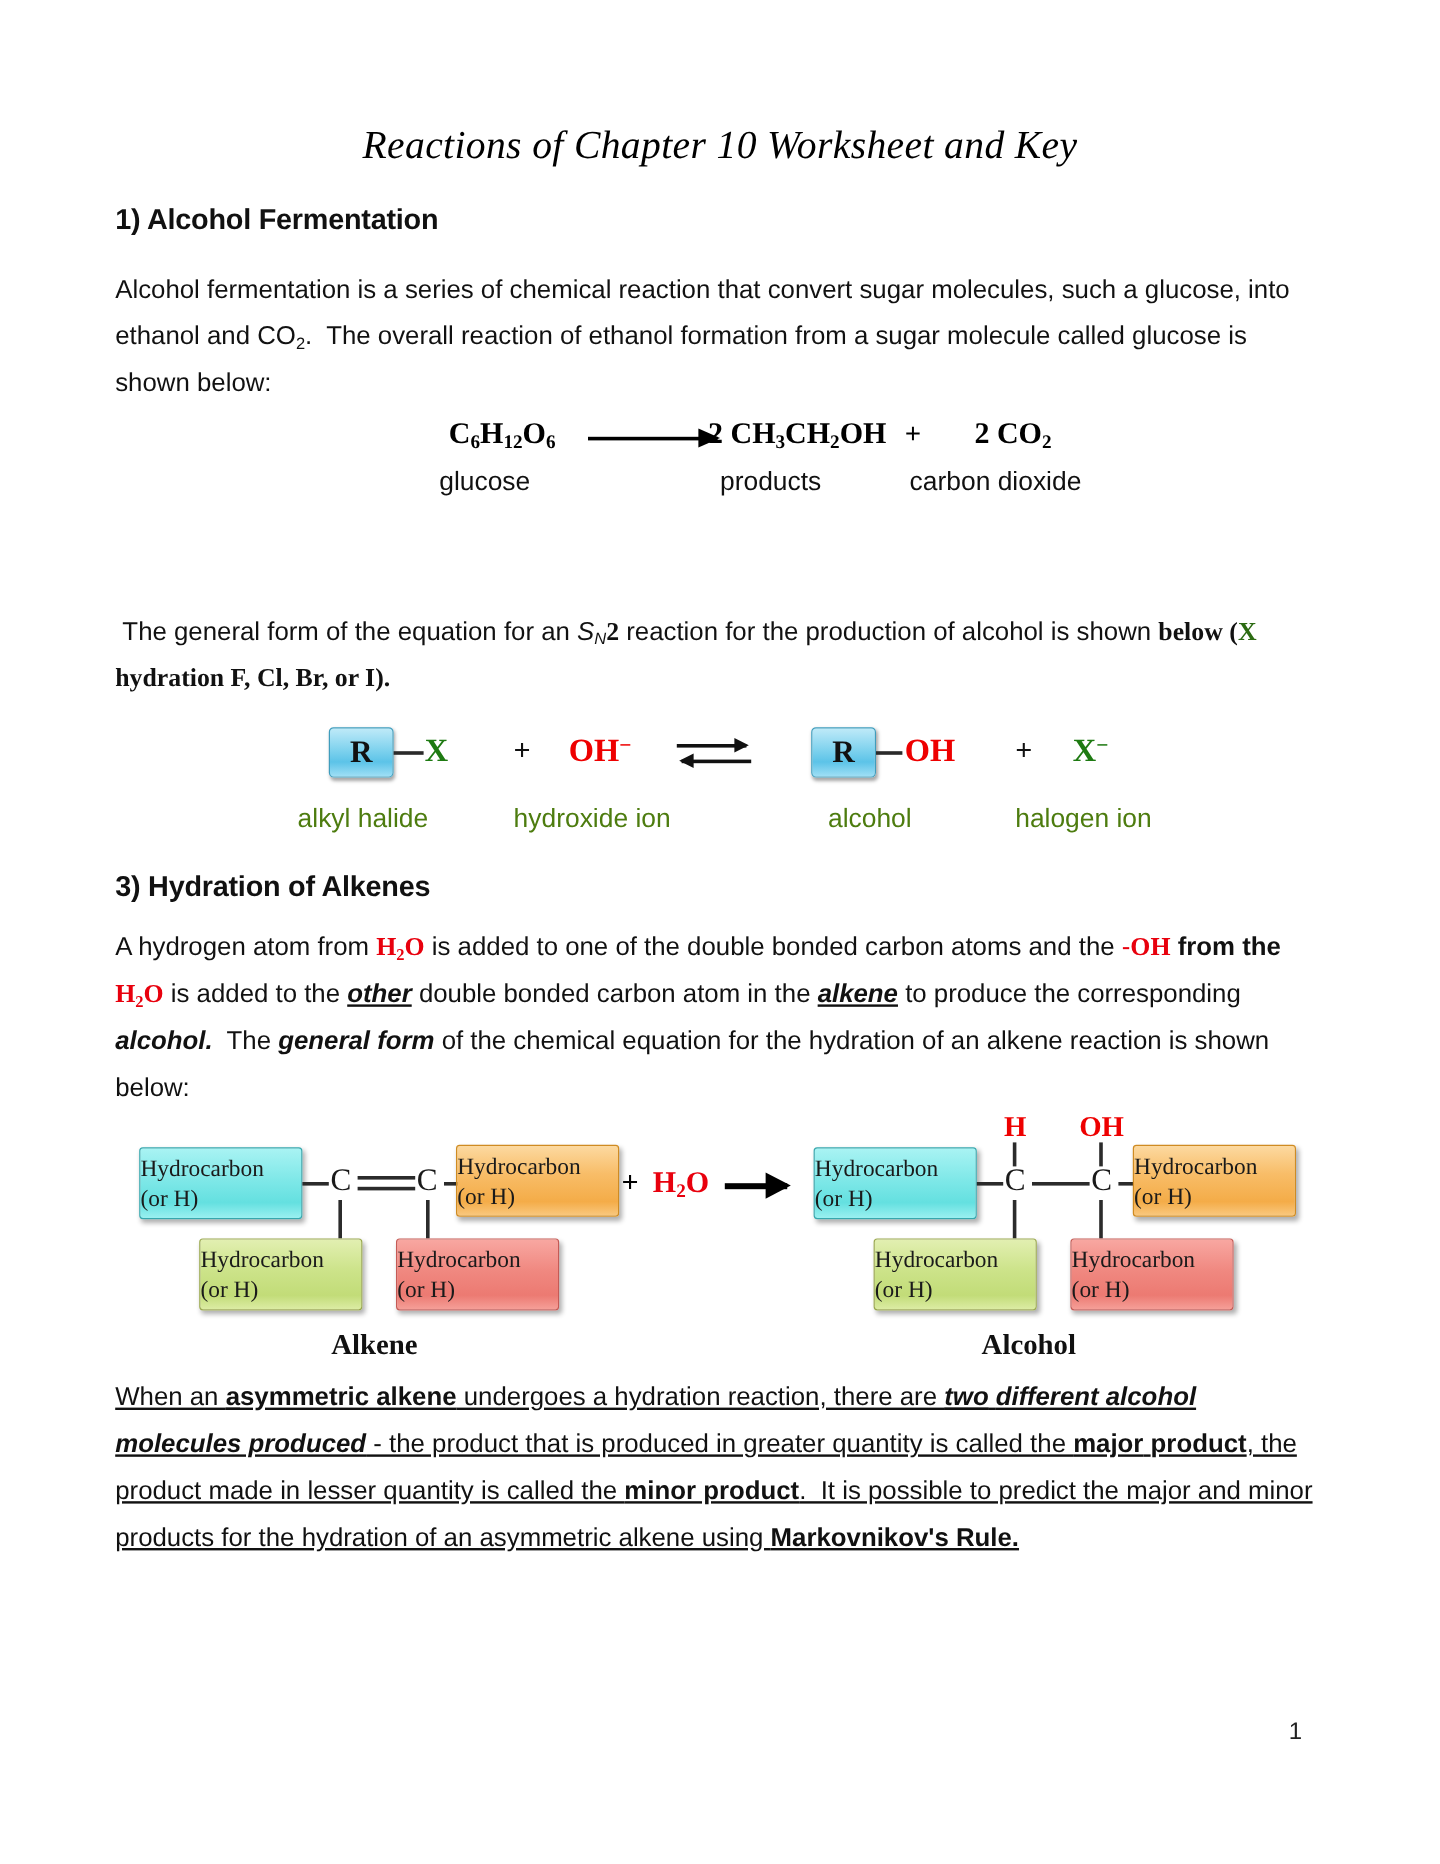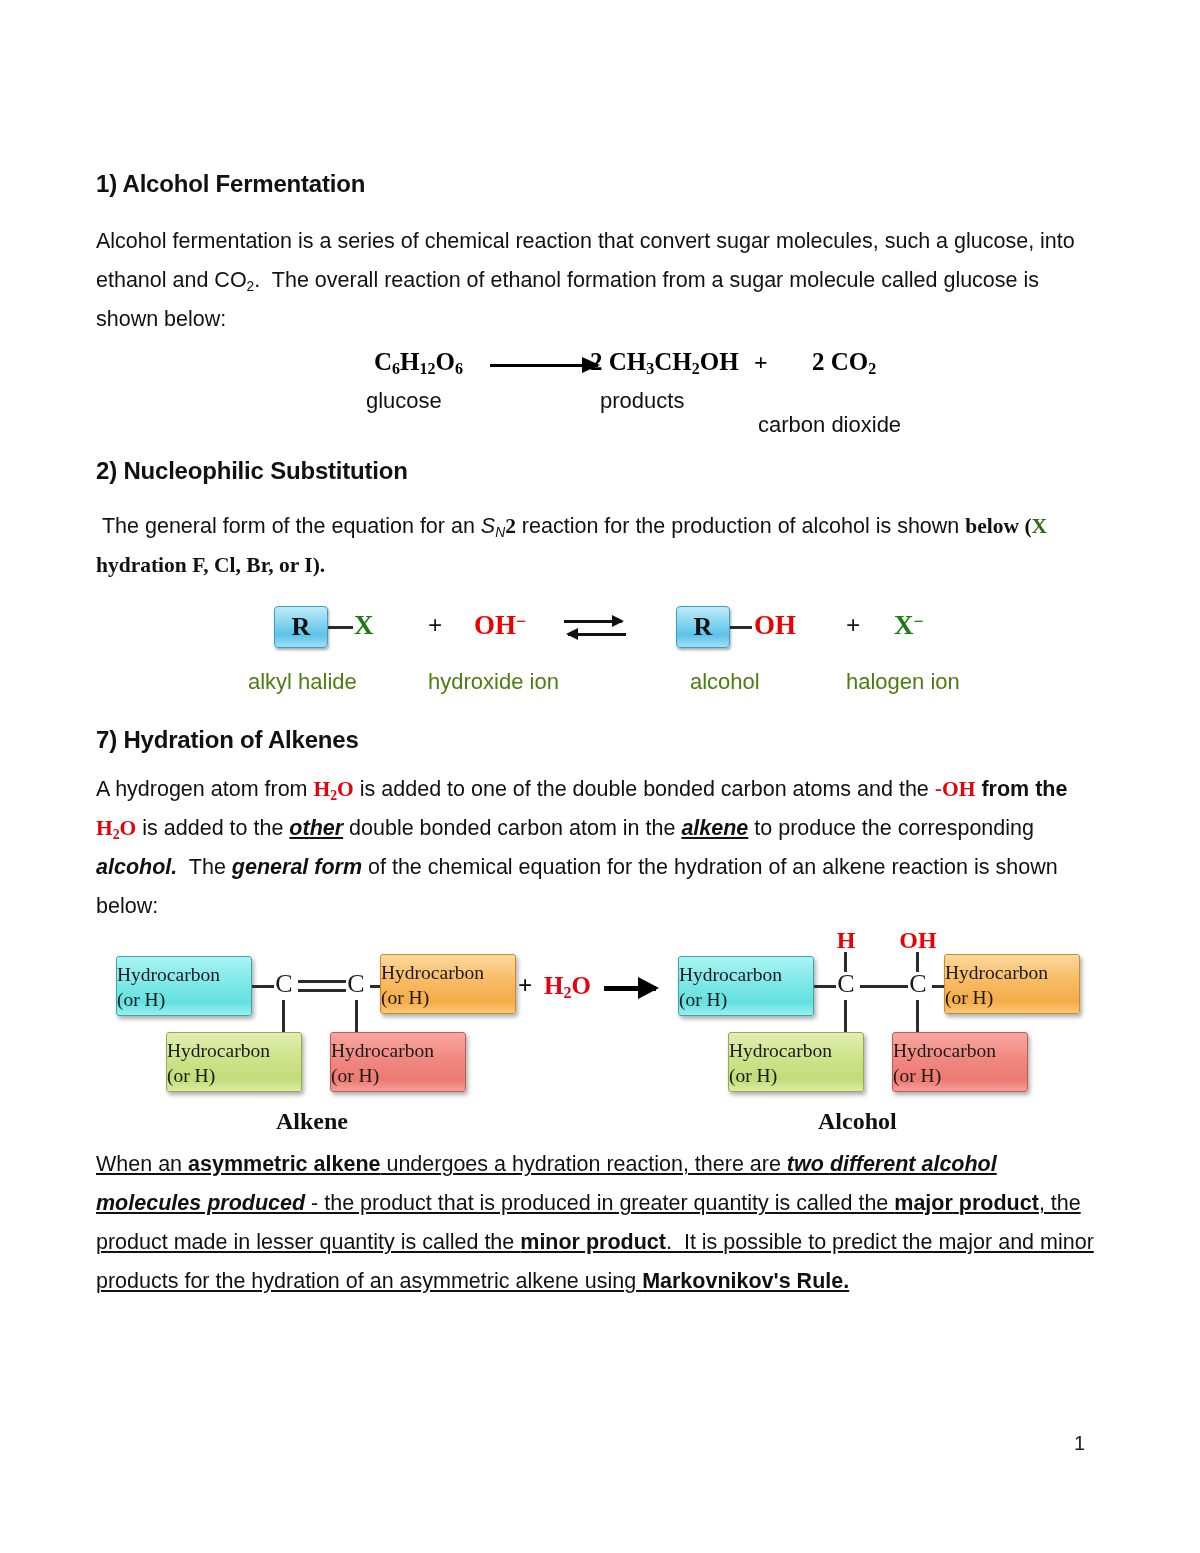--- a/index.html
+++ b/index.html
@@ -105,21 +105,21 @@
     position: absolute; left: 462px; top: 0;
     font-family: "Liberation Serif", serif; font-weight: bold; font-size: 25px;
   }
   .eq1 .row2 { position: absolute; left: 0; top: 40px; width: 620px; height: 32px; }
   .eq1 .lbl {
     position: absolute; top: 0;
     font-family: "Liberation Sans", sans-serif; font-size: 22px; color: #111;
   }
   .eq1 .lbl-glucose { left: 16px; }
   .eq1 .lbl-ethanol { left: 250px; }
-  .eq1 .lbl-co2 { left: 408px; margin-top: 24px; }
+  .eq1 .lbl-co2 { left: 408px; }
 
   
   .eq2 {
     position: absolute;
     left: 248px;
     top: 598px;
     width: 760px;
     height: 92px;
   }
   .rbox {
@@ -262,20 +262,21 @@
     font-family: "Liberation Sans", sans-serif;
     font-size: 20px;
     color: #222;
   }
 </style>
 </head>
 <body>
 
 <div class="page">
 
+  <div class="doc-title">Reactions of Chapter 10 Worksheet and Key</div>
 
   <div class="section-head" style="top:170px;">1) Alcohol Fermentation</div>
 
   <div class="para" style="top:222px;">
     Alcohol fermentation is a series of chemical reaction that convert sugar molecules, such a
     glucose, into ethanol and CO<sub>2</sub>.&nbsp; The overall reaction of ethanol formation from a sugar molecule
     called glucose is shown below:
   </div>
 
   <div class="eq1">
@@ -286,21 +287,20 @@
       <span class="plus">+</span>
       <span class="co2-formula">2 CO<sub>2</sub></span>
     </div>
     <div class="row2">
       <span class="lbl lbl-glucose">glucose</span>
       <span class="lbl lbl-ethanol">products</span>
       <span class="lbl lbl-co2">carbon dioxide</span>
     </div>
   </div>
 
-  <div class="section-head" style="top:457px;">2) Nucleophilic Substitution</div>
 
   <div class="para" style="top:507px;">
     &nbsp;The general form of the equation for an <i>S</i><sub><i>N</i></sub><span class="serifbold">2</span> reaction for the production of alcohol is shown
     <span class="serifbold">below (</span><span class="serifbold green">X</span><span class="serifbold"> hydration F, Cl, Br, or I).</span>
   </div>
 
   <div class="eq2">
     <div class="rbox rbox1">R</div>
     <span class="bond1"></span>
     <span class="tok tok-x1">X</span>
@@ -319,21 +319,21 @@
 
     <span class="tok tok-plus2">+</span>
     <span class="tok tok-xion">X<sup>−</sup></span>
 
     <span class="caption cap-alkyl">alkyl halide</span>
     <span class="caption cap-hydroxide">hydroxide ion</span>
     <span class="caption cap-alcohol">alcohol</span>
     <span class="caption cap-halogen">halogen ion</span>
   </div>
 
-  <div class="section-head" style="top:726px;">7) Hydration of Alkenes</div>
+  <div class="section-head" style="top:726px;">3) Hydration of Alkenes</div>
 
   <div class="para" style="top:770px;">
     A hydrogen atom from <span class="serifbold red">H<sub>2</sub>O</span> is added to one of the double bonded carbon atoms and the <span class="red">-</span><span class="serifbold red">OH</span>
     <b>from the</b> <span class="serifbold red">H<sub>2</sub>O</span> is added to the <b><i class="u">other</i></b> double bonded carbon atom in the <b><i class="u">alkene</i></b> to produce the
     corresponding <b><i>alcohol.</i></b>&nbsp; The <b><i>general form</i></b> of the chemical equation for the hydration of an
     alkene reaction is shown below:
   </div>
 
   <div class="struct">
 

